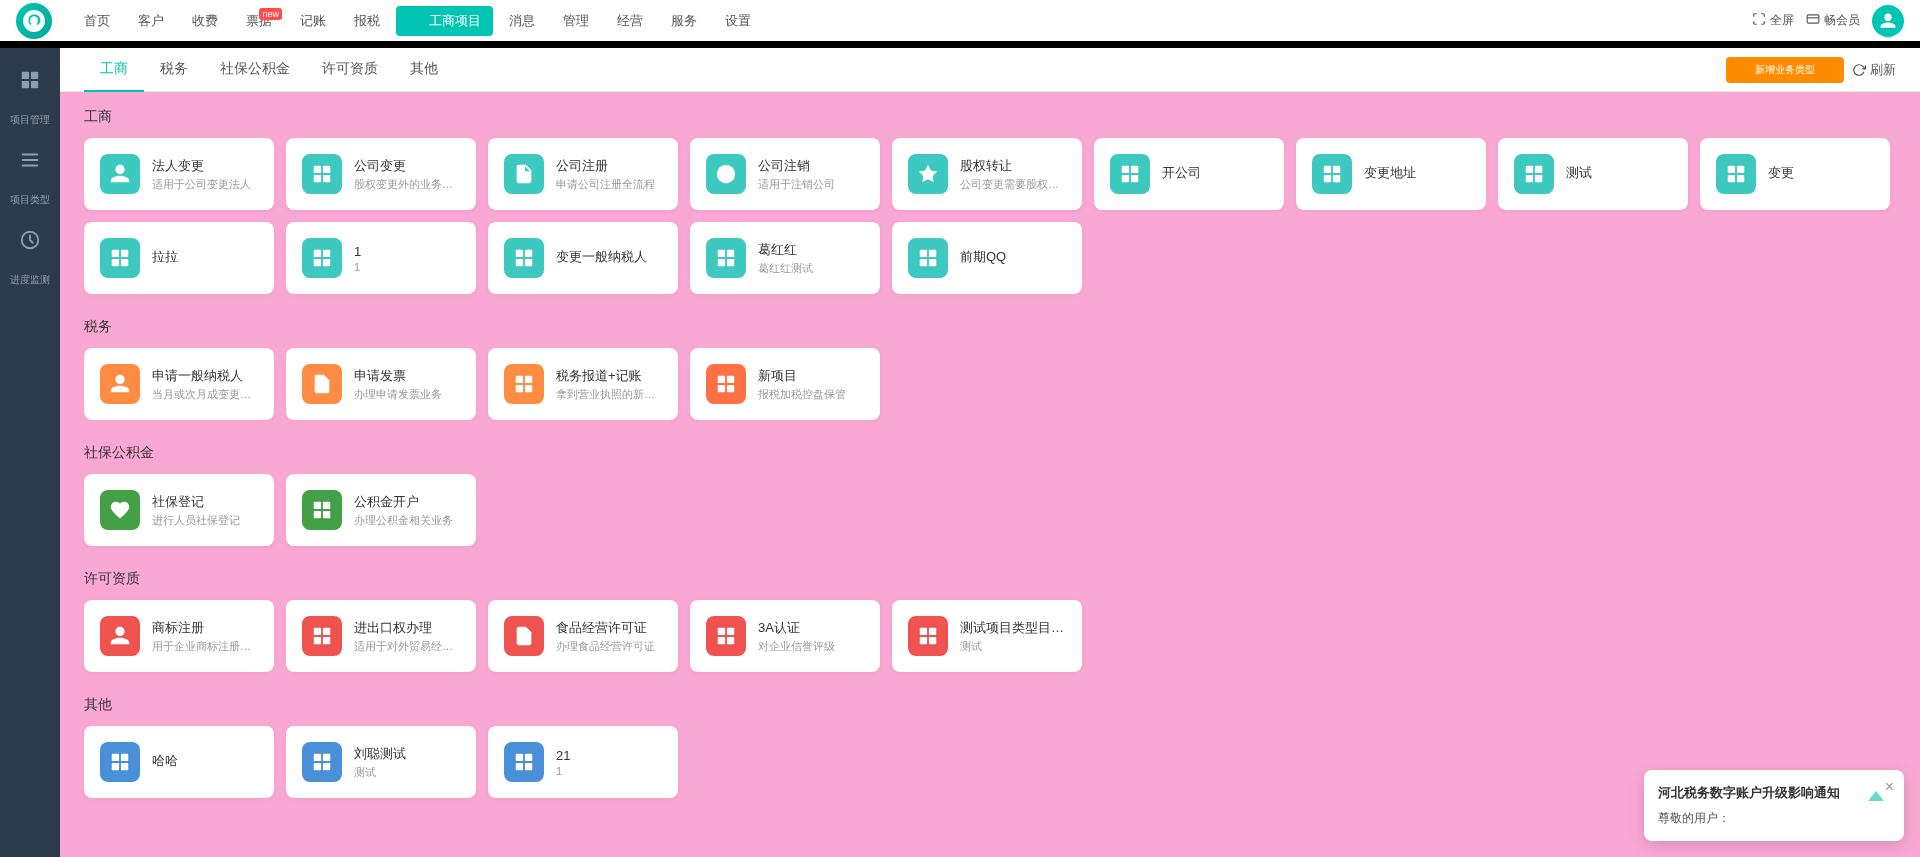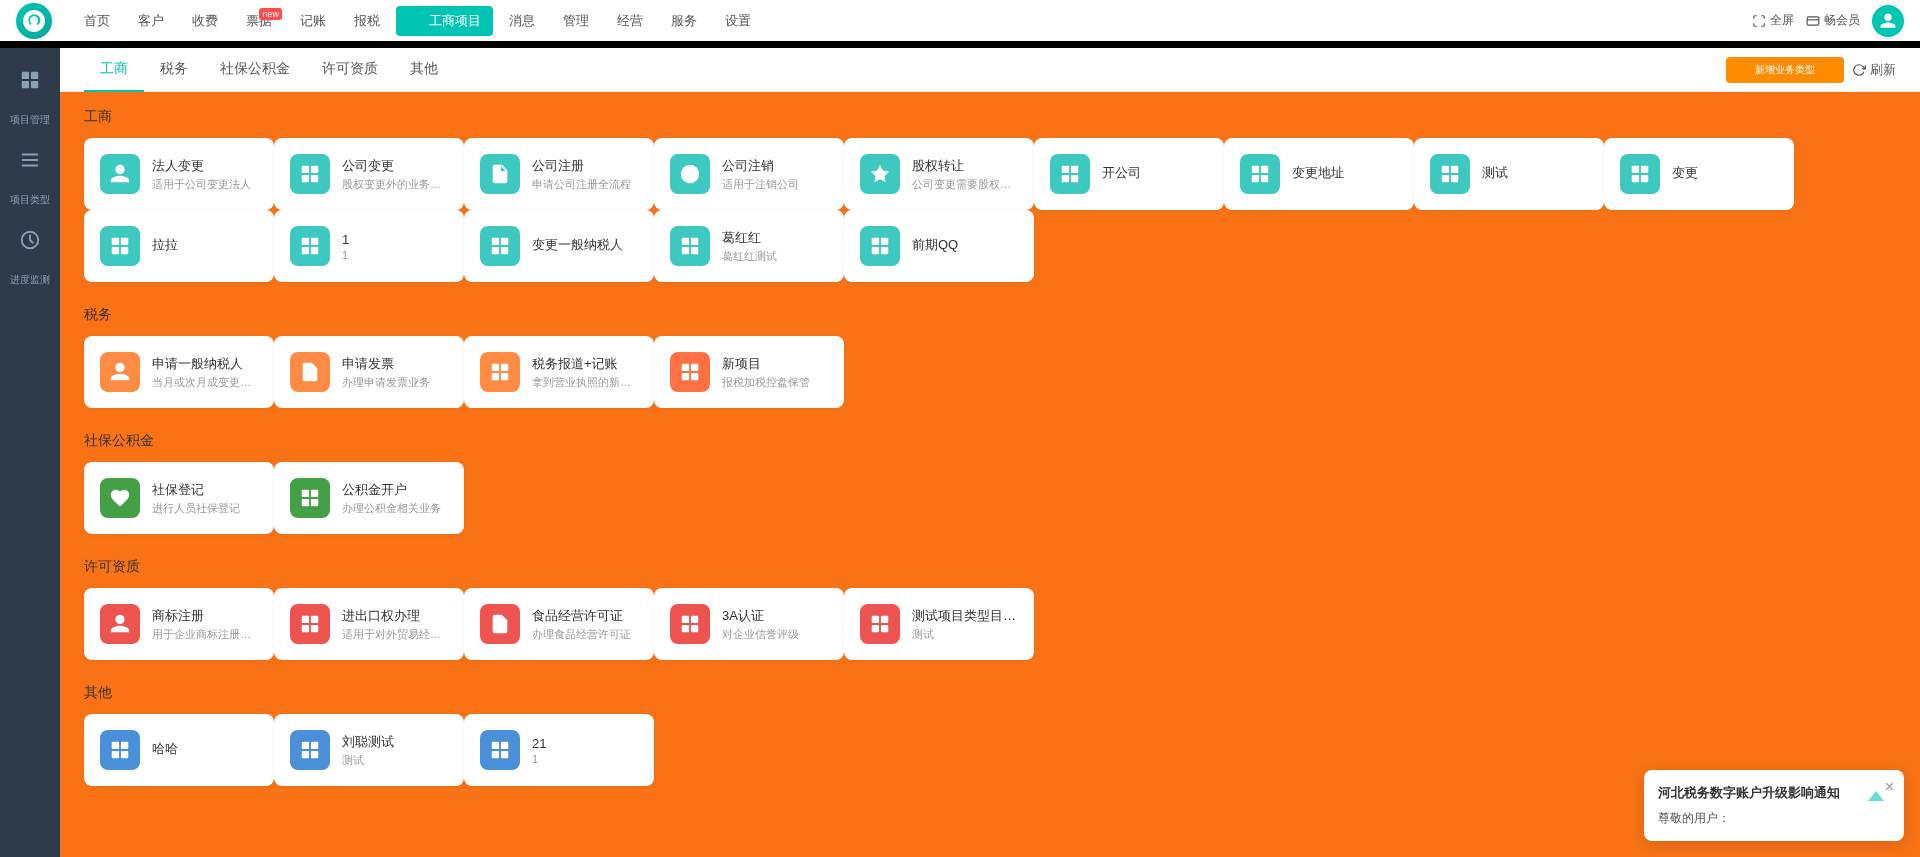--- a/index.html
+++ b/index.html
@@ -71,21 +71,20 @@
       line-height: 1.2;
     }
     .nav-right {
       display: flex;
       align-items: center;
       gap: 12px;
       margin-left: auto;
     }
     .nav-right-item {
       display: flex;
-      align-items: center;
       gap: 4px;
       color: #555;
       font-size: 12px;
       cursor: pointer;
     }
     .avatar {
       width: 32px;
       height: 32px;
       border-radius: 50%;
       background: #00c5b2;
@@ -130,21 +129,21 @@
       display: flex;
       align-items: center;
       justify-content: center;
     }
     .sidebar-item svg { fill: currentColor; }
 
     
     .content-area {
       flex: 1;
       overflow-y: auto;
-      background: #f97316;
+      background: #f9a8d4;
     }
 
     
     .tab-bar {
       background: #fff;
       display: flex;
       align-items: center;
       padding: 0 24px;
       border-bottom: 1px solid #e8e8e8;
       height: 44px;
@@ -204,20 +203,21 @@
     }
     .section-title {
       font-size: 14px;
       color: #333;
       margin-bottom: 12px;
       font-weight: 500;
     }
     .cards-grid {
       display: flex;
       flex-wrap: wrap;
+      gap: 12px;
       align-items: center;
     }
     .card {
       background: #fff;
       border-radius: 8px;
       padding: 16px;
       display: flex;
       align-items: center;
       gap: 12px;
       width: 190px;

